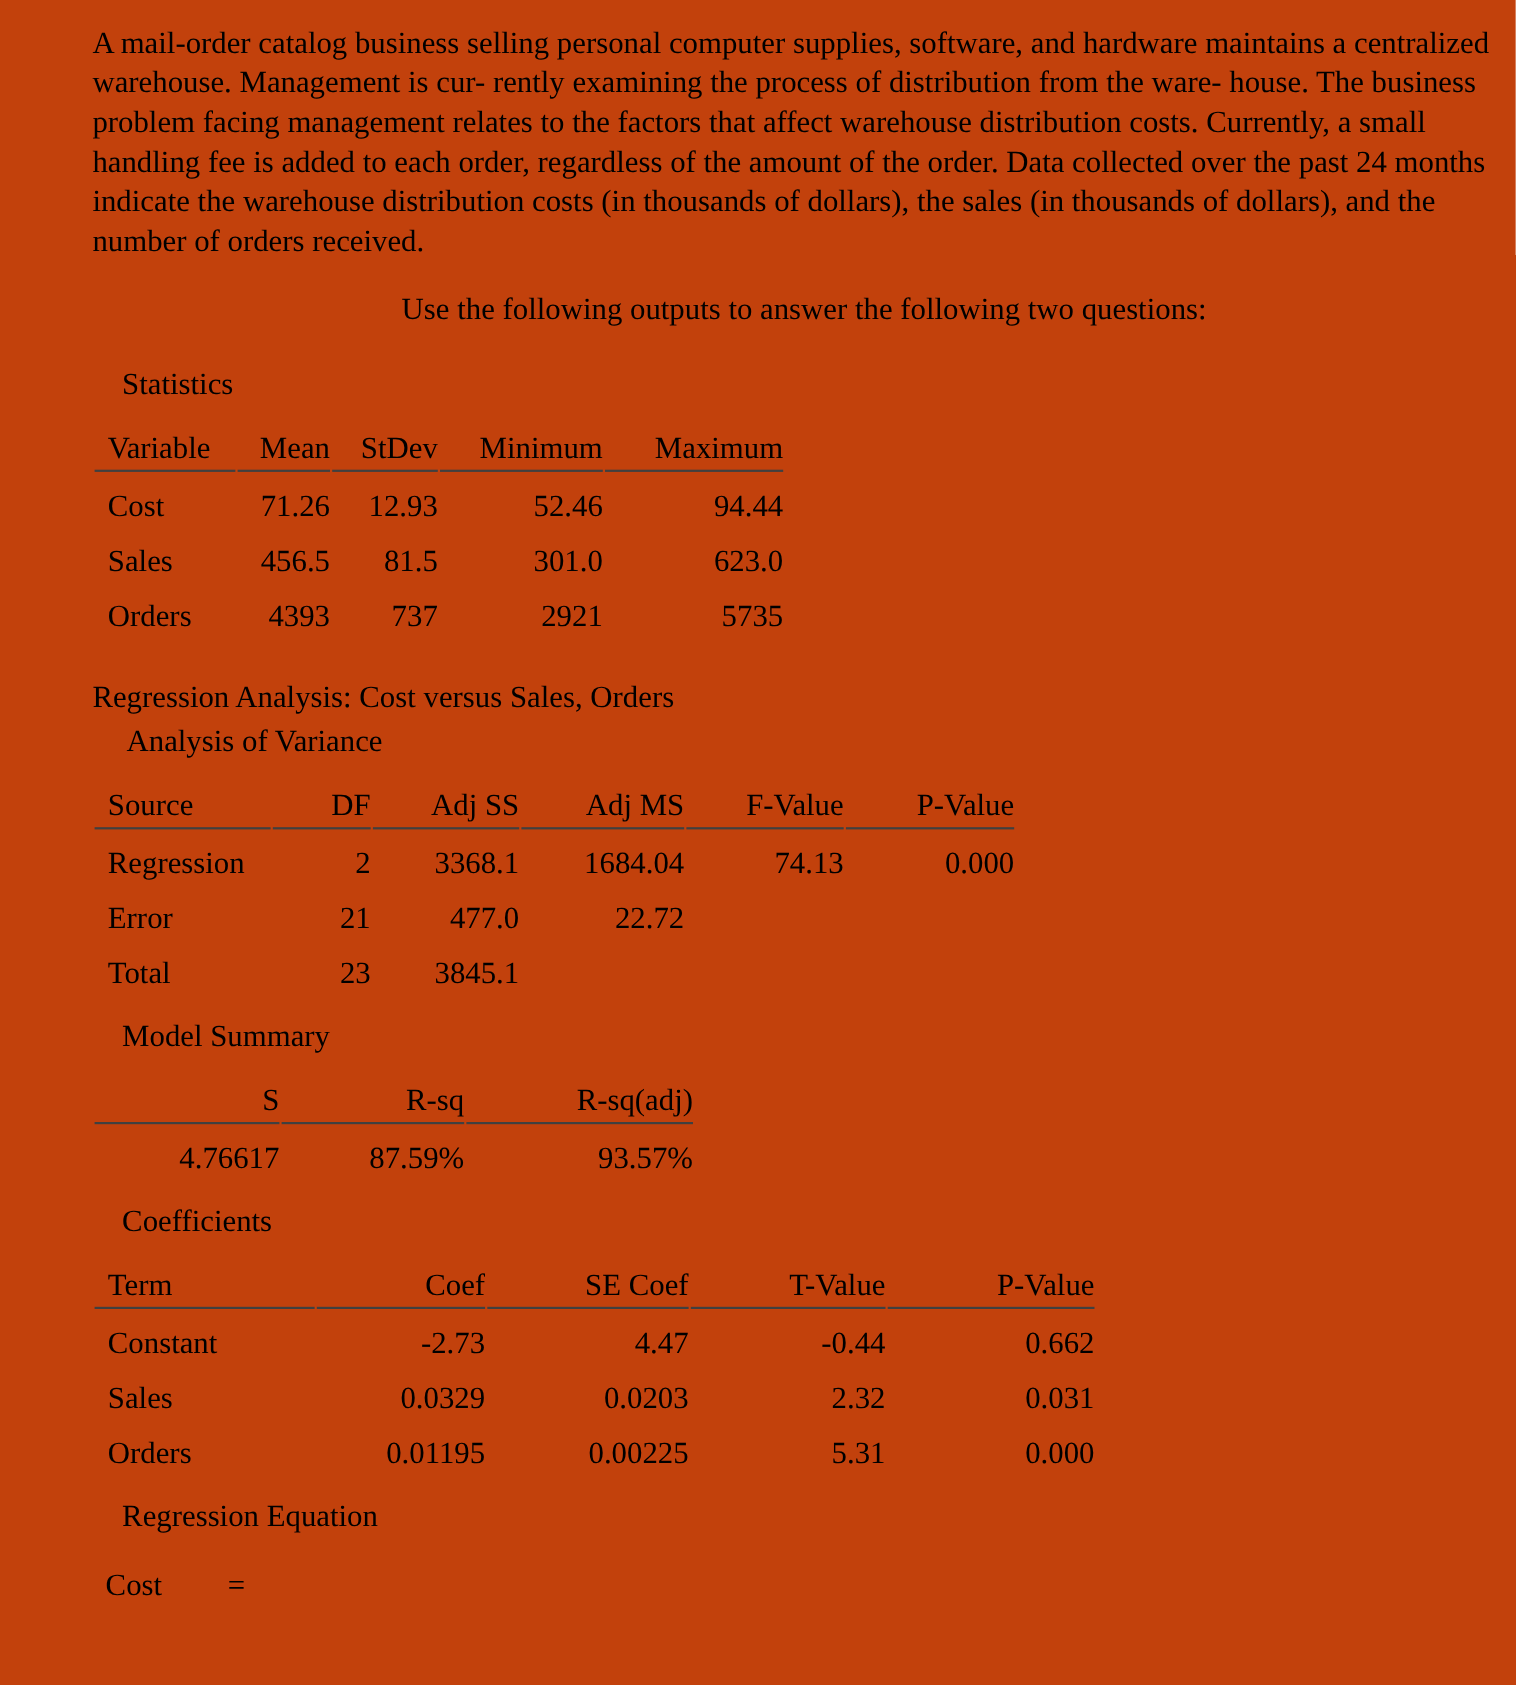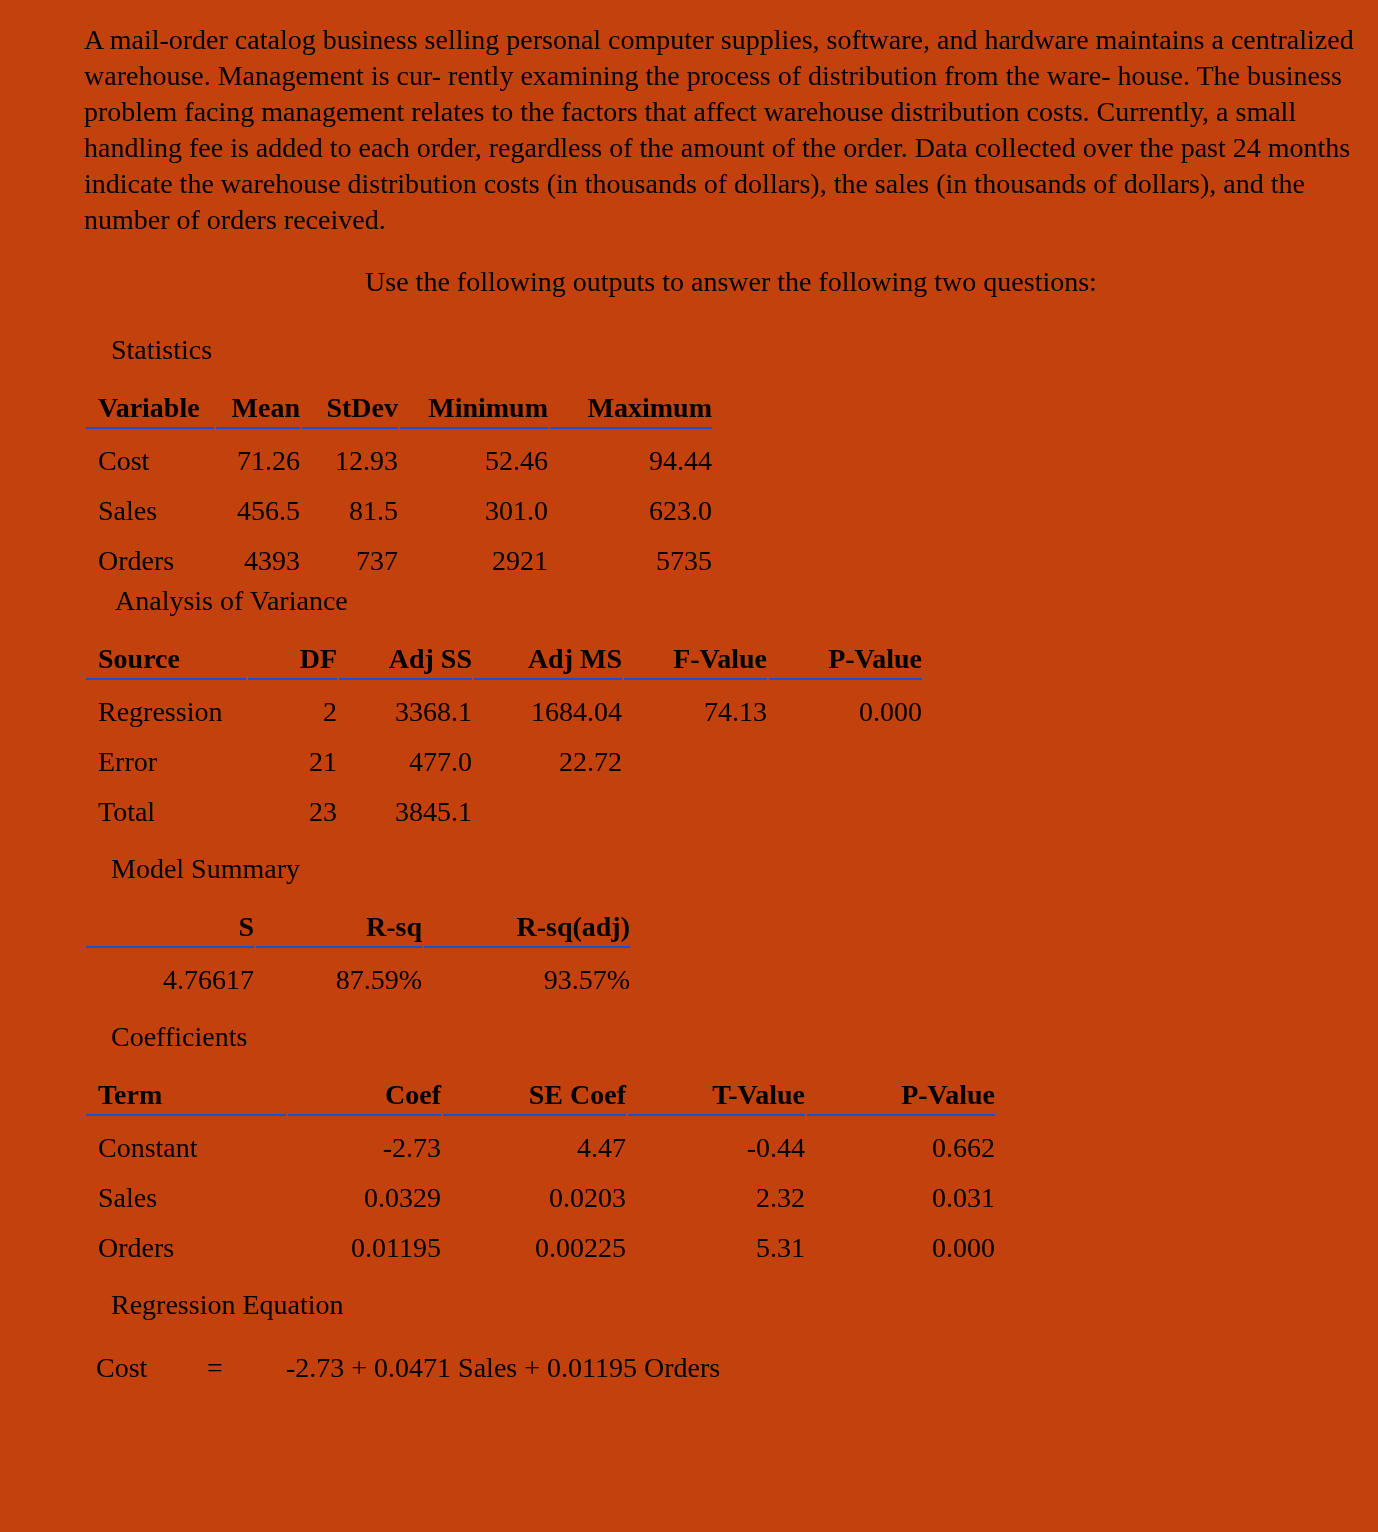--- a/index.html
+++ b/index.html
@@ -38,24 +38,24 @@
     margin: 4px 0 0 31px;
     line-height: 36px;
   }
   table.tbl {
     border-collapse: separate;
     border-spacing: 2px 0;
     margin: 24px 0 0 0;
     table-layout: fixed;
   }
   table.tbl th {
-    font-weight: bold;
+    font-weight: normal;
     text-align: right;
     white-space: nowrap;
-    border-bottom: 2px solid #1d4ed8;
+    border-bottom: 2px solid #404040;
     padding: 0 0 3px 0;
     line-height: 32px;
   }
   table.tbl td {
     text-align: right;
     white-space: nowrap;
     padding: 16px 0 2px 0;
     line-height: 32px;
   }
   table.tbl th.L, table.tbl td.L {
@@ -118,20 +118,21 @@
           <td>4393</td>
           <td>737</td>
           <td>2921</td>
           <td>5735</td>
         </tr>
       </tbody>
     </table>
   </section>
 
   <section>
+    <div class="section-title">Regression Analysis: Cost versus Sales, Orders</div>
     <div class="sub-of-title">Analysis of Variance</div>
 
     <table class="tbl">
       <colgroup>
         <col style="width:160px">
           <col style="width:89px">
           <col style="width:133px">
           <col style="width:148px">
           <col style="width:143px">
           <col style="width:153px">
@@ -237,17 +238,16 @@
           <td>5.31</td>
           <td>0.000</td>
         </tr>
       </tbody>
     </table>
 
     <div class="subhead tight">Regression Equation</div>
     <div class="equation-row">
       <span class="eq-lhs">Cost</span>
       <span class="eq-op">=</span>
-      <span class="eq-rhs">-2.73 + 0.0471 Sales + 0.01195 Orders</span>
     </div>
   </section>
 
 </div>
 
 </body></html>

